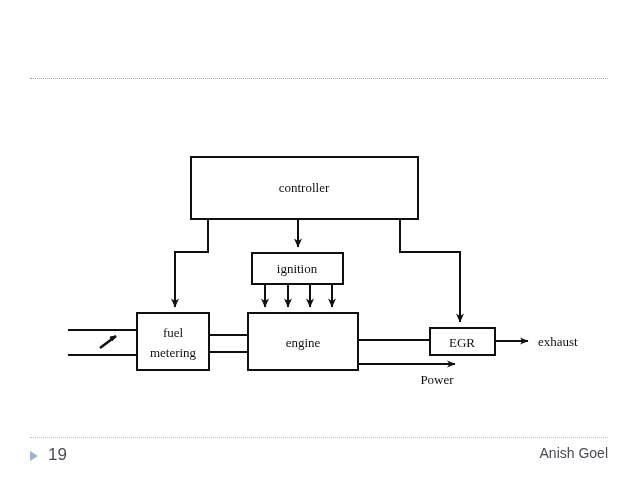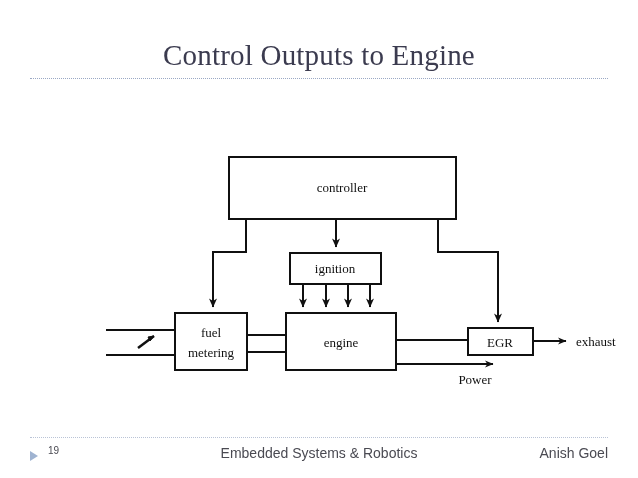--- a/index.html
+++ b/index.html
@@ -44,21 +44,20 @@
     border-top: 1px dotted #9aa8c4;
   }
 
   
   .diagram {
     position: absolute;
     left: 0;
     top: 0;
     width: 506px;
     height: 478px;
-    margin-left: 38px;
   }
   .diagram svg {
     display: block;
   }
 
   
   .footer-rule {
     position: absolute;
     left: 30px;
     top: 437px;
@@ -80,21 +79,21 @@
     width: 0;
     height: 0;
     border-left: 8px solid #9fb3d1;
     border-top: 5px solid transparent;
     border-bottom: 5px solid transparent;
   }
   .footer-number {
     position: absolute;
     left: 48px;
     top: 1px;
-    font-size: 10px;
+    font-size: 17px;
     color: #4a4a52;
   }
   .footer-center {
     position: absolute;
     left: 0;
     top: 1px;
     width: 638px;
     text-align: center;
     font-size: 14px;
     color: #4a4a52;
@@ -117,23 +116,20 @@
     font-family: "Liberation Serif", serif;
     font-size: 13px;
     fill: #101010;
   }
 </style>
 </head>
 <body>
 
 <div class="slide">
 
-  <div class="title-area">
-    <div class="slide-title">Control Outputs to Engine</div>
-  </div>
   <div class="title-rule"></div>
 
   <div class="diagram">
     <svg width="638" height="478" viewBox="0 0 638 478" xmlns="http://www.w3.org/2000/svg">
       <defs>
         <marker id="arrowFat" markerWidth="10" markerHeight="10" refX="8.6" refY="4" orient="auto" markerUnits="userSpaceOnUse">
           <path d="M0,0 L9,4 L0,8 L2.6,4 Z" fill="#101010"></path>
         </marker>
         <marker id="arrowThin" markerWidth="9" markerHeight="9" refX="8" refY="3.6" orient="auto" markerUnits="userSpaceOnUse">
           <path d="M0,0 L8.5,3.6 L0,7.2 L2.4,3.6 Z" fill="#101010"></path>
@@ -213,17 +209,16 @@
       <text class="edge-label" x="437" y="384" text-anchor="middle">Power</text>
 
       <text class="edge-label" x="538" y="346" text-anchor="start">exhaust</text>
     </svg>
   </div>
 
   <div class="footer-rule"></div>
   <div class="footer">
     <div class="footer-marker"></div>
     <div class="footer-number">19</div>
-    <div class="footer-center">Embedded Systems &amp; Robotics</div>
     <div class="footer-right">Anish Goel</div>
   </div>
 
 </div>
 
 </body></html>

